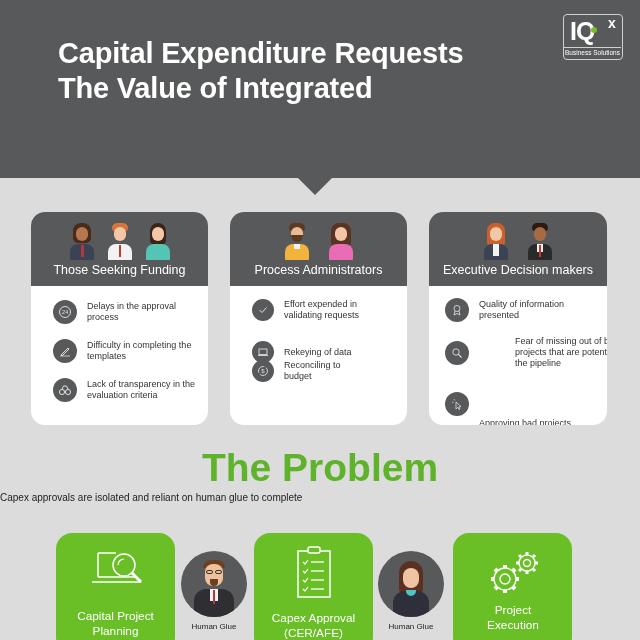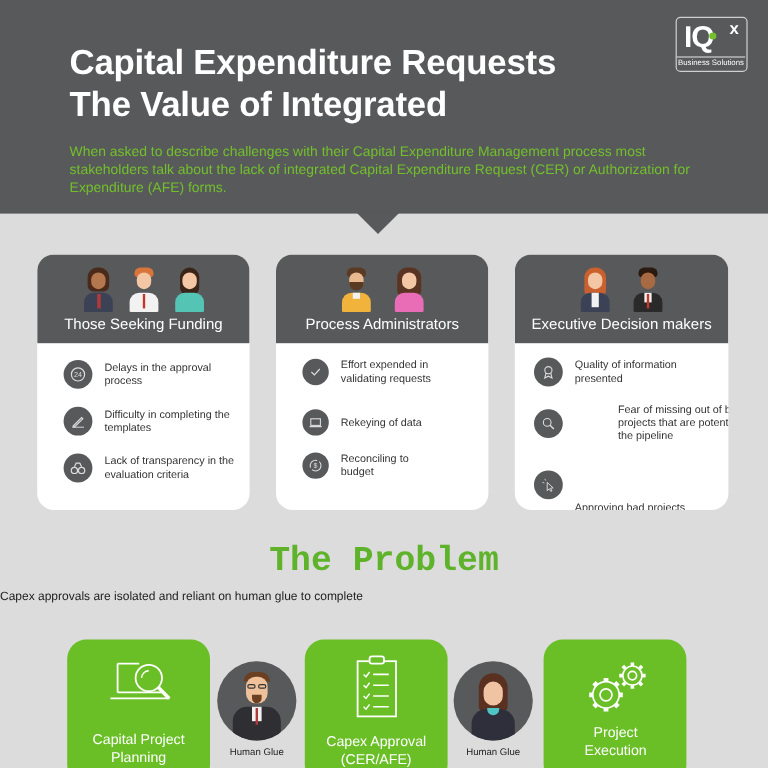--- a/index.html
+++ b/index.html
@@ -27,40 +27,39 @@
   .avatar .face { position: absolute; left: 7px; top: 5px; width: 12px; height: 14px; border-radius: 6px; background: #f3c6a5; }
   .avatar .body { position: absolute; left: 1px; top: 22px; width: 24px; height: 16px; border-radius: 8px 8px 1px 1px; }
   .avatar .tie { position: absolute; left: 12px; top: 23px; width: 2px; height: 12px; background: #c0392b; }
 
   .items { position: absolute; left: 0; top: 74px; width: 100%; }
   .item { position: absolute; left: 22px; display: flex; align-items: center; }
   .item-icon { width: 24px; height: 24px; border-radius: 50%; background: #58595b; flex: none; display: flex; align-items: center; justify-content: center; }
   .item-icon svg { width: 14px; height: 14px; }
   .item-text { margin-left: 10px; color: #333; font-size: 9px; line-height: 11px; }
 
-  .problem-title { position: absolute; left: 0; top: 450px; width: 640px; text-align: center; color: #5fb32b; font-weight: bold; font-size: 29px; line-height: 36px; font-family: Liberation Mono, monospace; }
+  .problem-title { position: absolute; left: 0; top: 450px; width: 640px; text-align: center; color: #5fb32b; font-weight: bold; font-size: 39px; line-height: 36px; }
   .problem-sub { position: absolute; left: 0; top: 491px; width: 584px; text-align: left; color: #222; font-size: 10px; line-height: 14px; }
 
   .step { position: absolute; top: 533px; width: 119px; height: 120px; background: #6abf27; border-radius: 16px; }
   .step svg { position: absolute; left: 30px; top: 14px; width: 60px; height: 54px; }
   .step-label { position: absolute; left: 0; top: 73px; width: 100%; text-align: center; color: #fff; font-size: 11.8px; line-height: 15px; }
 
   .glue { position: absolute; top: 551px; width: 66px; }
   .glue-circle { width: 66px; height: 66px; border-radius: 50%; background: #58595b; position: relative; overflow: hidden; }
   .glue-label { margin-top: 5px; text-align: center; color: #222; font-size: 8px; line-height: 10px; }
 </style>
 </head>
 <body>
 
 <div class="header">
   <div class="title">
     <div>Capital Expenditure Requests</div>
     <div>The Value of Integrated</div>
   </div>
-  <div class="subtitle">When asked to describe challenges with their Capital Expenditure Management process most stakeholders talk about the lack of integrated Capital Expenditure Request (CER) or Authorization for Expenditure (AFE) forms.</div>
   <div class="logo">
     <span class="logo-main">IQ</span>
     <span class="logo-dot"></span>
     <span class="logo-sup">x</span>
     <div class="logo-sub">Business Solutions</div>
   </div>
 </div>
 <div class="header-arrow"></div>
 
 <div class="card" style="left:31px; width:177px;">
@@ -147,21 +146,21 @@
     </div>
     <div class="item" style="top:55px;">
       <span class="item-icon" style="width:22px;height:22px;">
         <svg viewBox="0 0 14 14">
             <rect x="3" y="4" width="8" height="5.5" fill="none" stroke="#ddd" stroke-width="0.9"></rect>
             <line x1="2" y1="10.5" x2="12" y2="10.5" stroke="#ddd" stroke-width="0.9"></line>
           </svg>
       </span>
       <span class="item-text" style="width:110px;">Rekeying of data</span>
     </div>
-    <div class="item" style="top:91px;align-items:center;">
+    <div class="item" style="top:74px;align-items:center;">
       <span class="item-icon" style="width:22px;height:22px;">
         <svg viewBox="0 0 14 14">
             <circle cx="7" cy="7" r="4.5" fill="none" stroke="#ddd" stroke-width="0.9" stroke-dasharray="10 2"></circle>
             <text x="7" y="9.2" font-size="6" fill="#ddd" text-anchor="middle" font-family="Liberation Sans, sans-serif">$</text>
           </svg>
       </span>
       <span class="item-text" style="width:60px;">Reconciling to budget</span>
     </div>
   </div>
 </div>

